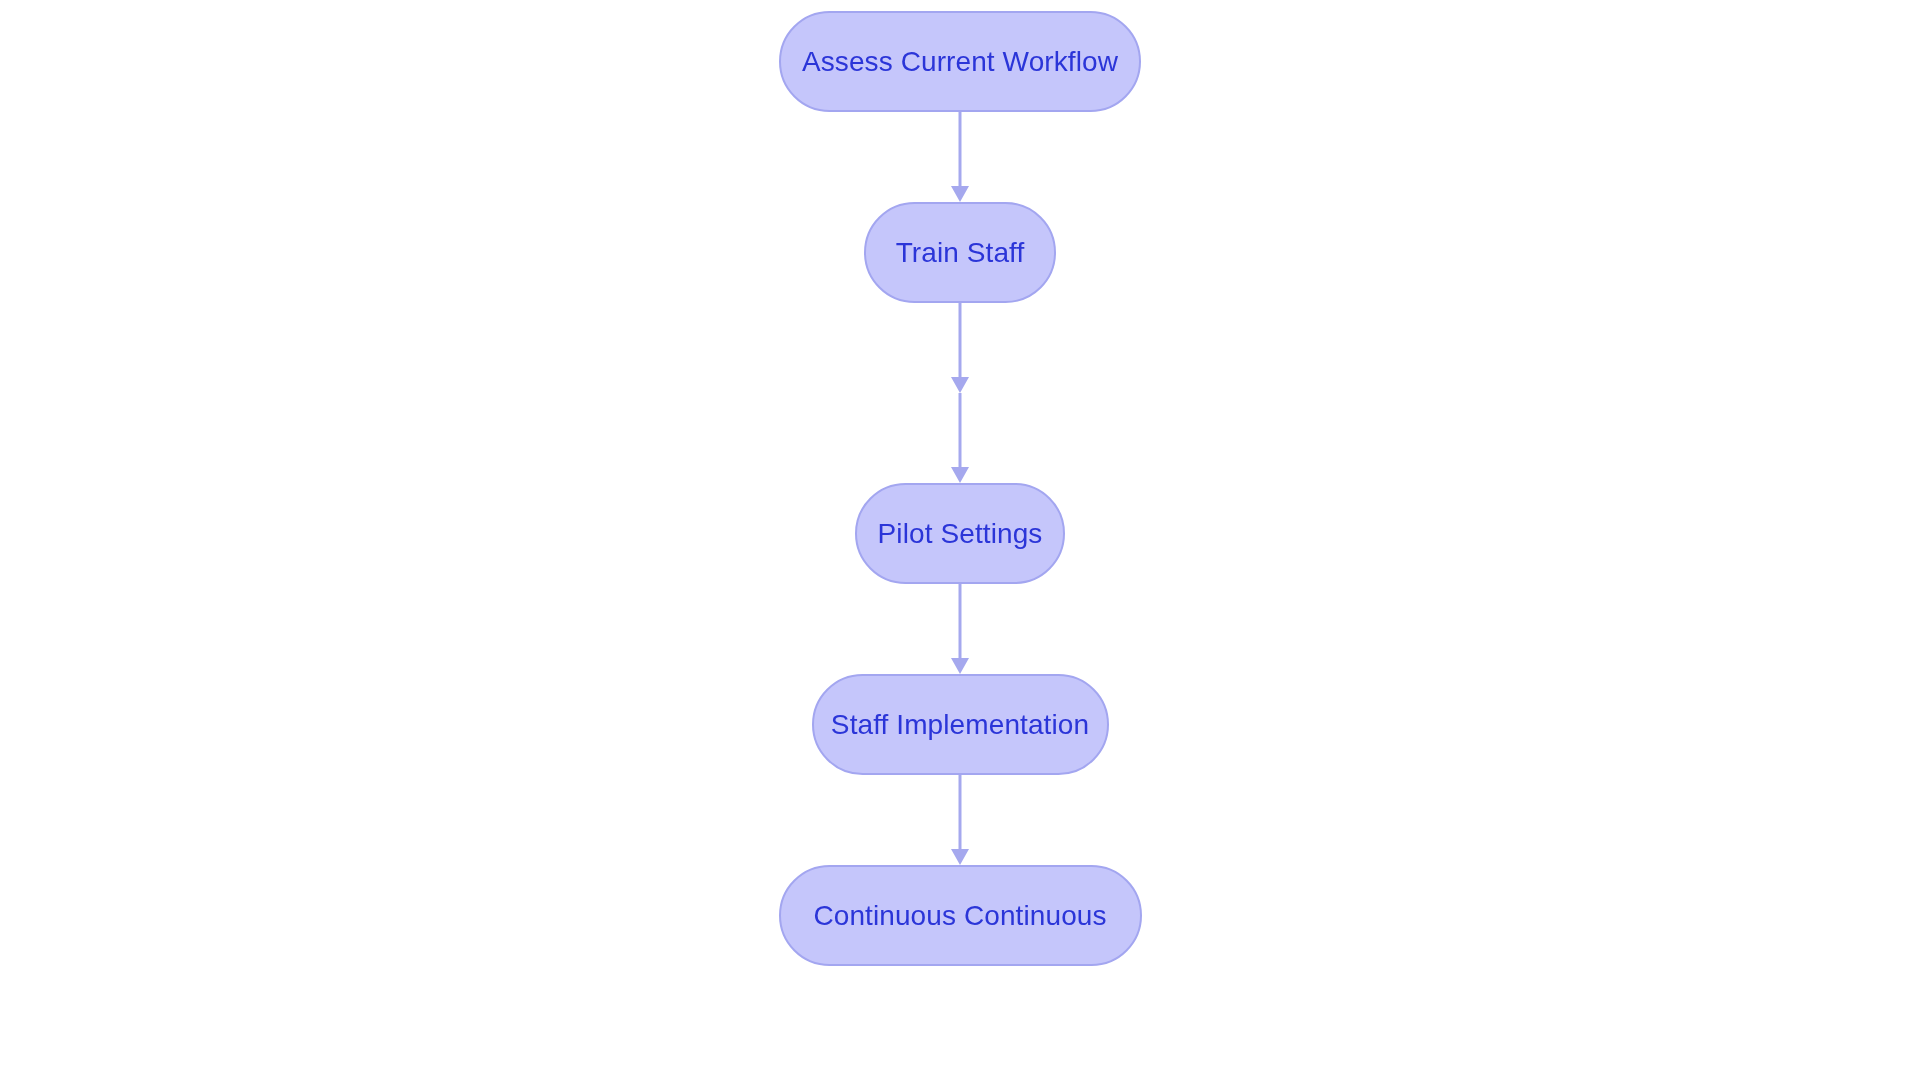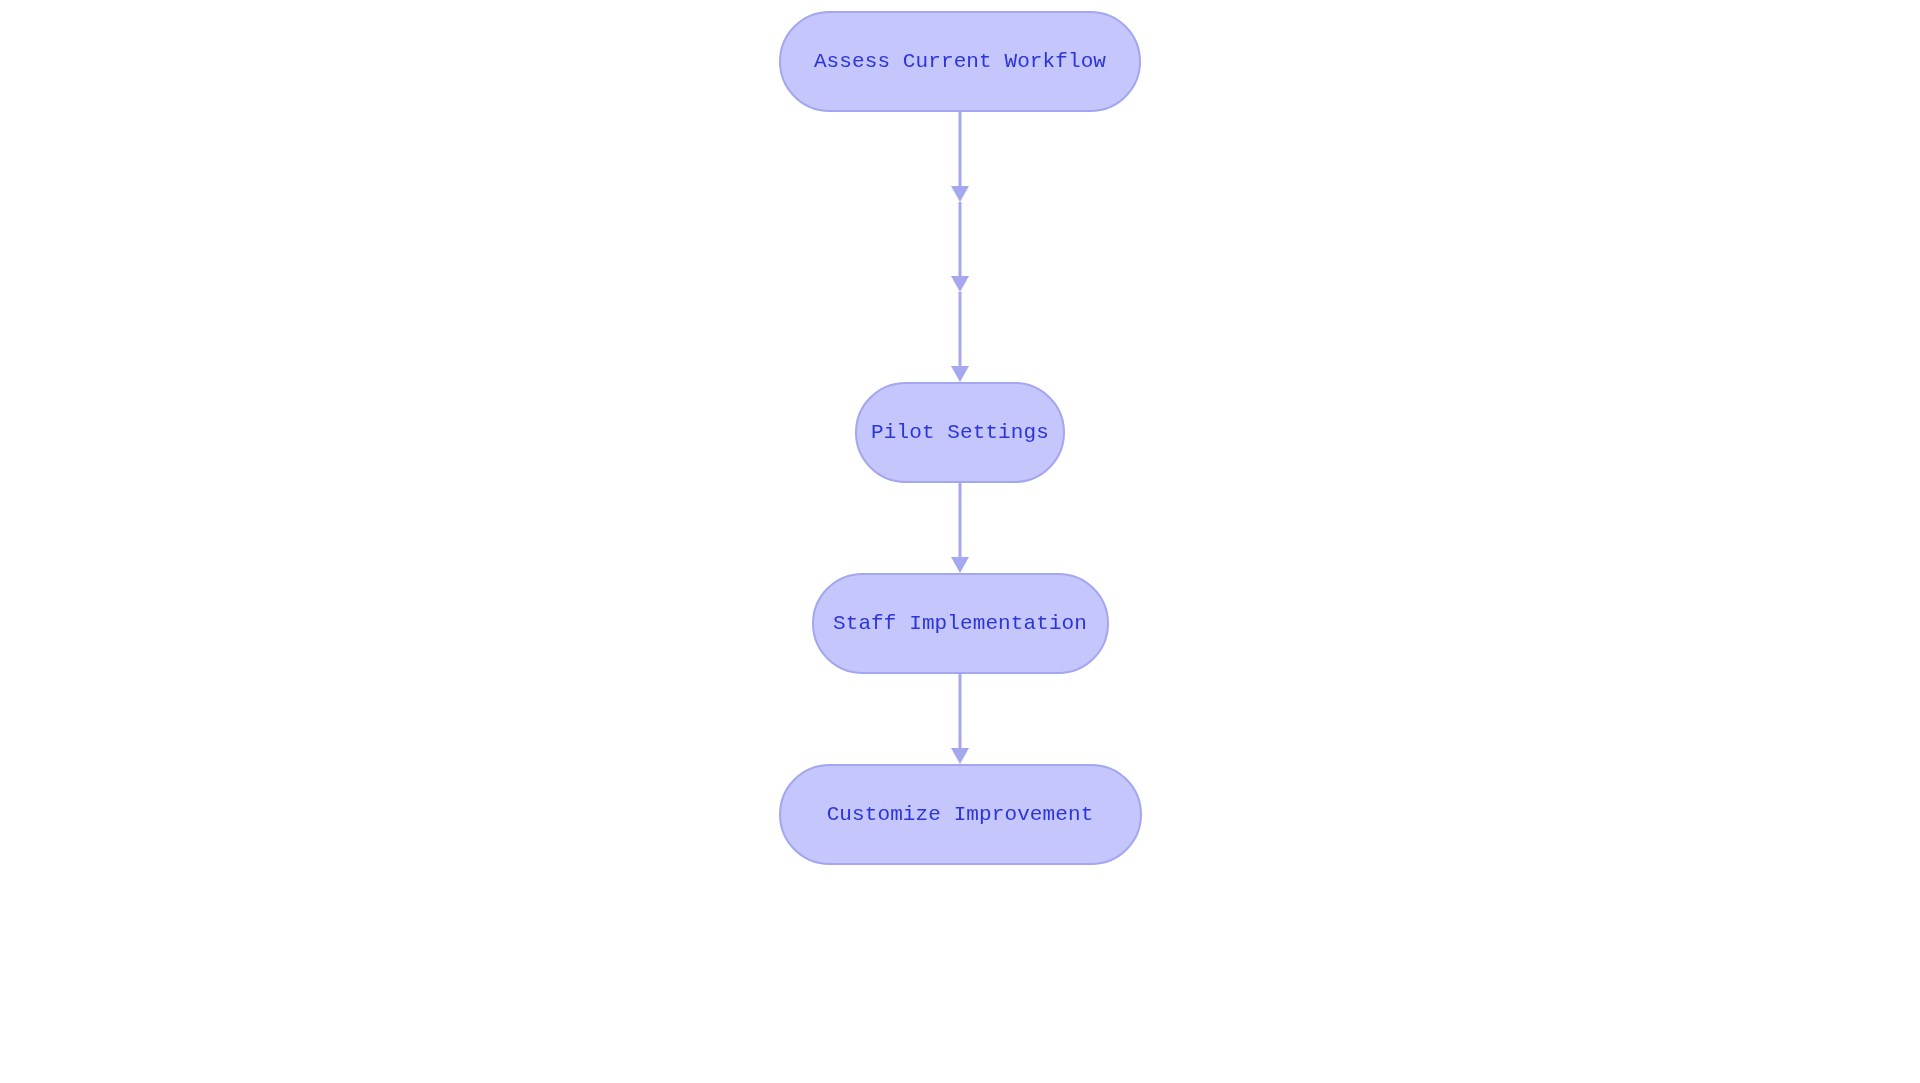--- a/index.html
+++ b/index.html
@@ -43,22 +43,22 @@
     border-radius: 51px;
     background: #c5c6fb;
     border: 2px solid #a3a6f0;
     display: flex;
     align-items: center;
     justify-content: center;
     flex: 0 0 auto;
   }
 
   .flow-node-label {
-    font-family: Liberation Mono, monospace;
-    font-size: 21px;
+    font-family: Liberation Sans, sans-serif;
+    font-size: 28px;
     font-weight: 400;
     letter-spacing: 0.1px;
     color: #2b35d8;
     white-space: nowrap;
     line-height: 1;
     padding: 0 38px;
     user-select: none;
   }
 
   
@@ -99,20 +99,23 @@
       <span class="flow-node-label">Assess Current Workflow</span>
     </div>
 
     <div class="flow-connector">
       <svg viewBox="0 0 20 90" xmlns="http://www.w3.org/2000/svg" aria-hidden="true">
         <line x1="10" y1="0" x2="10" y2="76" stroke="#a5a8ee" stroke-width="3"></line>
         <polygon points="10,90 1,74 19,74" fill="#a5a8ee"></polygon>
       </svg>
     </div>
 
+    <div class="flow-node node-w-192">
+      <span class="flow-node-label">Train Staff</span>
+    </div>
 
     <div class="flow-connector">
       <svg viewBox="0 0 20 90" xmlns="http://www.w3.org/2000/svg" aria-hidden="true">
         <line x1="10" y1="0" x2="10" y2="76" stroke="#a5a8ee" stroke-width="3"></line>
         <polygon points="10,90 1,74 19,74" fill="#a5a8ee"></polygon>
       </svg>
     </div>
 
 
     <div class="flow-connector">
@@ -138,17 +141,17 @@
     </div>
 
     <div class="flow-connector">
       <svg viewBox="0 0 20 90" xmlns="http://www.w3.org/2000/svg" aria-hidden="true">
         <line x1="10" y1="0" x2="10" y2="76" stroke="#a5a8ee" stroke-width="3"></line>
         <polygon points="10,90 1,74 19,74" fill="#a5a8ee"></polygon>
       </svg>
     </div>
 
     <div class="flow-node node-w-363">
-      <span class="flow-node-label">Customize Improvement</span>
+      <span class="flow-node-label">Continuous Continuous</span>
     </div>
 
   </div>
 </div>
 
 </body></html>

